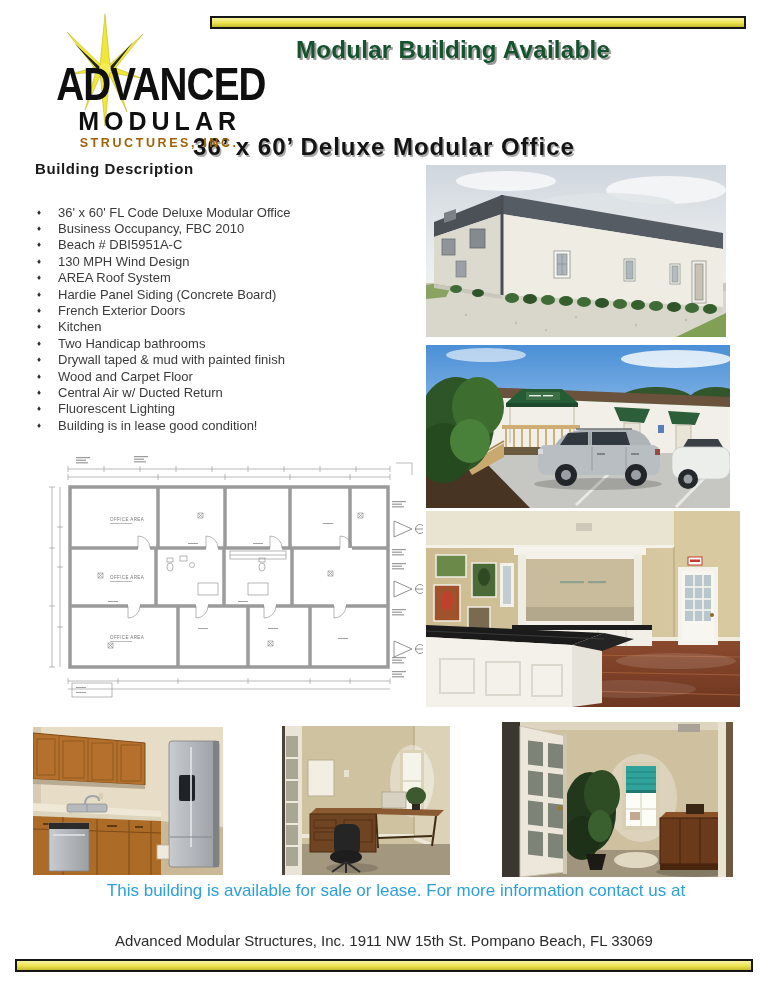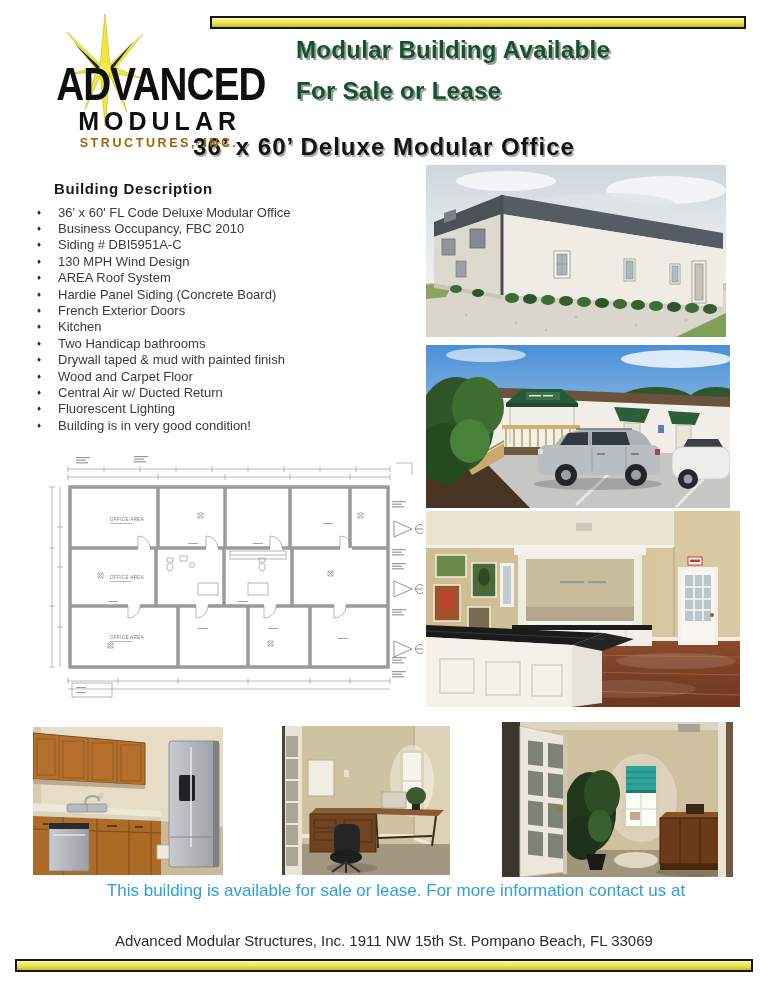--- a/index.html
+++ b/index.html
@@ -24,22 +24,22 @@
 
   
   .title{position:absolute;left:296px;top:37px;}
   .title-line{font-size:24px;font-weight:bold;color:#14532d;letter-spacing:0.3px;line-height:26px;
               text-shadow:2px 2px 0 #9a9a9a;white-space:nowrap;}
   .title-line + .title-line{margin-top:15px;}
   .subtitle{position:absolute;left:0;top:133px;width:768px;text-align:center;font-size:24px;
             font-weight:bold;letter-spacing:1px;color:#141414;text-shadow:1.5px 1.5px 0 #ababab;}
 
   
-  .desc-heading{position:absolute;left:35px;top:180px;font-size:15px;font-weight:bold;
-                letter-spacing:0.6px;color:#1a1a1a;margin-left:19px;}
+  .desc-heading{position:absolute;left:35px;top:160px;font-size:15px;font-weight:bold;
+                letter-spacing:0.6px;color:#1a1a1a;}
   .desc-list{position:absolute;left:37px;top:204px;margin:0;padding:0;list-style:none;}
   .desc-list li{height:16.4px;font-size:13px;color:#3a3a3a;display:flex;align-items:center;white-space:nowrap;}
   .bullet{font-size:8px;color:#2e2e2e;flex:0 0 21px;}
 
   
   .floorplan{position:absolute;left:38px;top:453px;width:385px;height:252px;}
   .photo{position:absolute;overflow:hidden;}
   .photo svg{display:block;width:100%;height:100%;}
   .p1{left:426px;top:165px;width:300px;height:172px;}
   .p2{left:426px;top:345px;width:304px;height:163px;}
@@ -78,37 +78,36 @@
         <circle cx="42" cy="55" r="6" fill="#f4ee54"></circle>
       </svg>
     </div>
     <div class="logo-l1">ADVANCED</div>
     <div class="logo-l2">MODULAR</div>
     <div class="logo-l3">STRUCTURES, INC.</div>
   </div>
 
   <div class="title">
     <div class="title-line">Modular Building Available</div>
-    <div class="title-line">For Sale or Lease</div>
   </div>
   <div class="subtitle">36’ x 60’ Deluxe Modular Office</div>
 
   <div class="desc-heading">Building Description</div>
   <ul class="desc-list">
     <li>
         <span class="bullet">♦</span>
         <span>36' x 60' FL Code Deluxe Modular Office</span>
       </li>
     <li>
         <span class="bullet">♦</span>
         <span>Business Occupancy, FBC 2010</span>
       </li>
     <li>
         <span class="bullet">♦</span>
-        <span>Siding # DBI5951A-C</span>
+        <span>Beach # DBI5951A-C</span>
       </li>
     <li>
         <span class="bullet">♦</span>
         <span>130 MPH Wind Design</span>
       </li>
     <li>
         <span class="bullet">♦</span>
         <span>AREA Roof System</span>
       </li>
     <li>
@@ -138,21 +137,21 @@
     <li>
         <span class="bullet">♦</span>
         <span>Central Air w/ Ducted Return</span>
       </li>
     <li>
         <span class="bullet">♦</span>
         <span>Fluorescent Lighting</span>
       </li>
     <li>
         <span class="bullet">♦</span>
-        <span>Building is in very good condition!</span>
+        <span>Building is in lease good condition!</span>
       </li>
   </ul>
 
   <div class="floorplan">
     <svg viewBox="0 0 385 250">
       <defs>
         <g id="tn" fill="#9a9a9a">
           <rect width="14" height="1.2"></rect>
             <rect y="2.6" width="10" height="1.2"></rect>
             <rect y="5.2" width="12" height="1.2"></rect>

